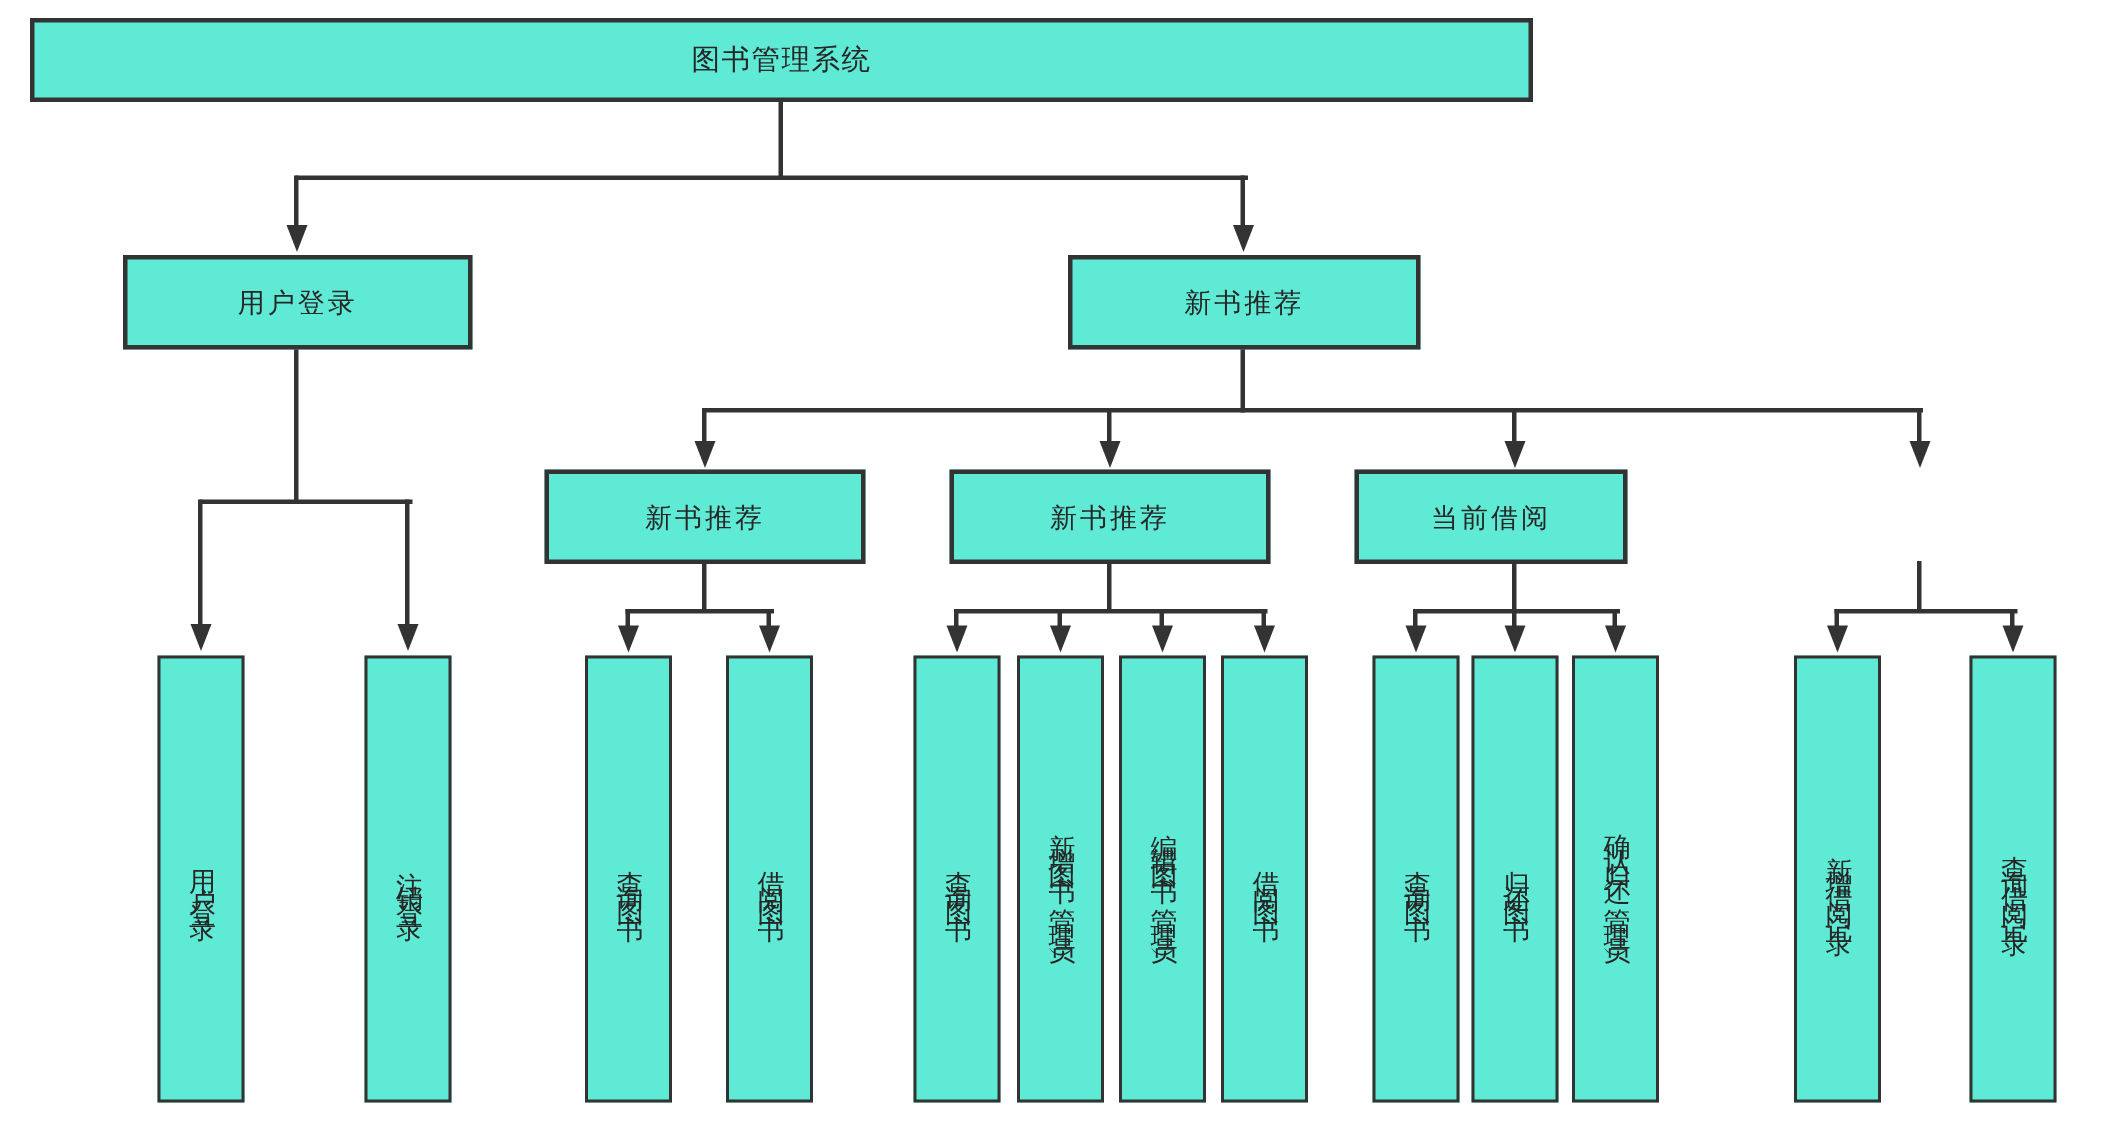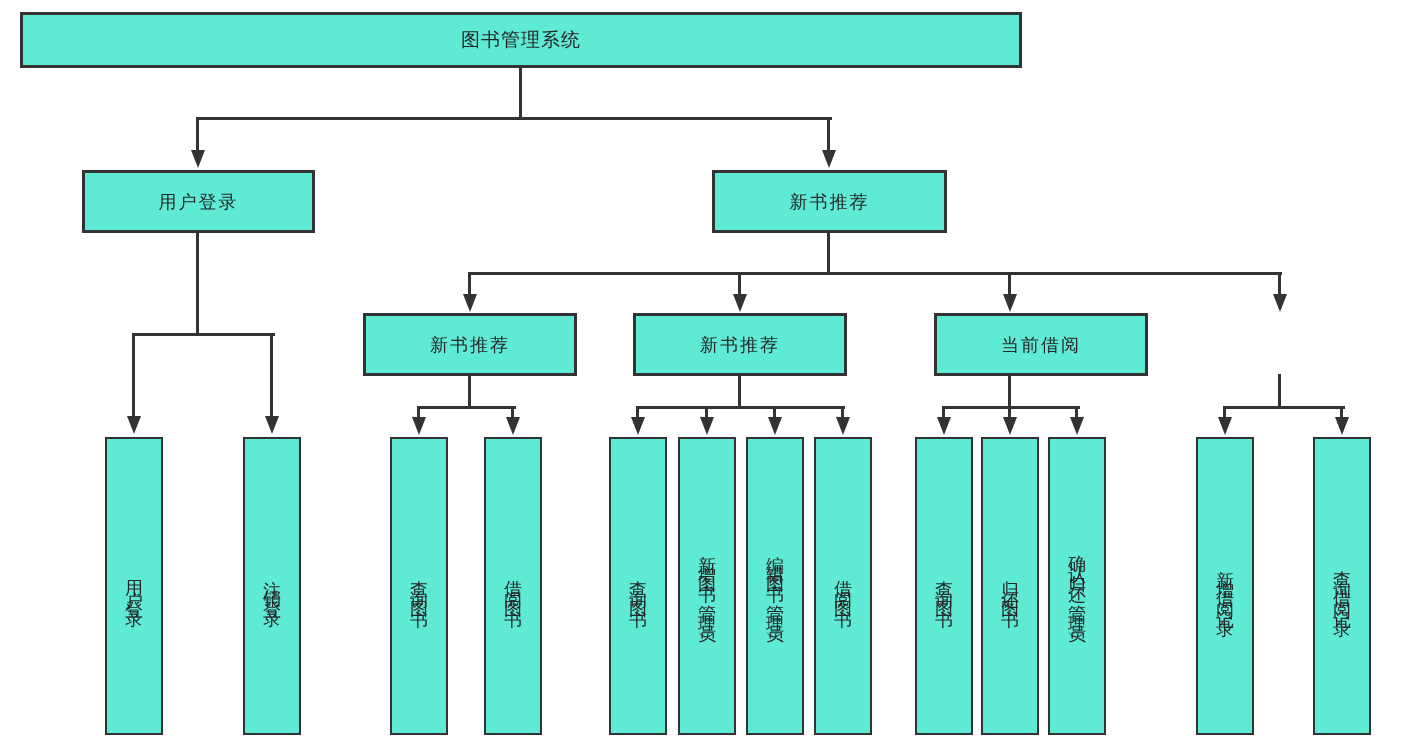--- a/index.html
+++ b/index.html
@@ -77,21 +77,21 @@
   <div class="arrow" style="left:463px;top:294px"></div>
   <div class="v" style="left:738px;top:272px;height:25px"></div>
   <div class="arrow" style="left:733px;top:294px"></div>
   <div class="v" style="left:1008px;top:272px;height:25px"></div>
   <div class="arrow" style="left:1003px;top:294px"></div>
   <div class="v" style="left:1278px;top:272px;height:25px"></div>
   <div class="arrow" style="left:1273px;top:294px"></div>
 
   <div class="box lvl" style="left:363px;top:313px;width:214px;height:63px">新书推荐</div>
   <div class="box lvl" style="left:633px;top:313px;width:214px;height:63px">新书推荐</div>
-  <div class="box lvl" style="left:934px;top:313px;width:214px;height:63px">当前借阅</div>
+  <div class="box lvl" style="left:903px;top:313px;width:182px;height:63px">当前借阅</div>
 
   <div class="v" style="left:468px;top:374px;height:34px"></div>
   <div class="h" style="left:417px;top:406px;width:99px"></div>
   <div class="v" style="left:417px;top:406px;height:13px"></div>
   <div class="arrow" style="left:412px;top:417px"></div>
   <div class="v" style="left:511px;top:406px;height:13px"></div>
   <div class="arrow" style="left:506px;top:417px"></div>
 
   <div class="v" style="left:738px;top:374px;height:34px"></div>
   <div class="h" style="left:636px;top:406px;width:209px"></div>

